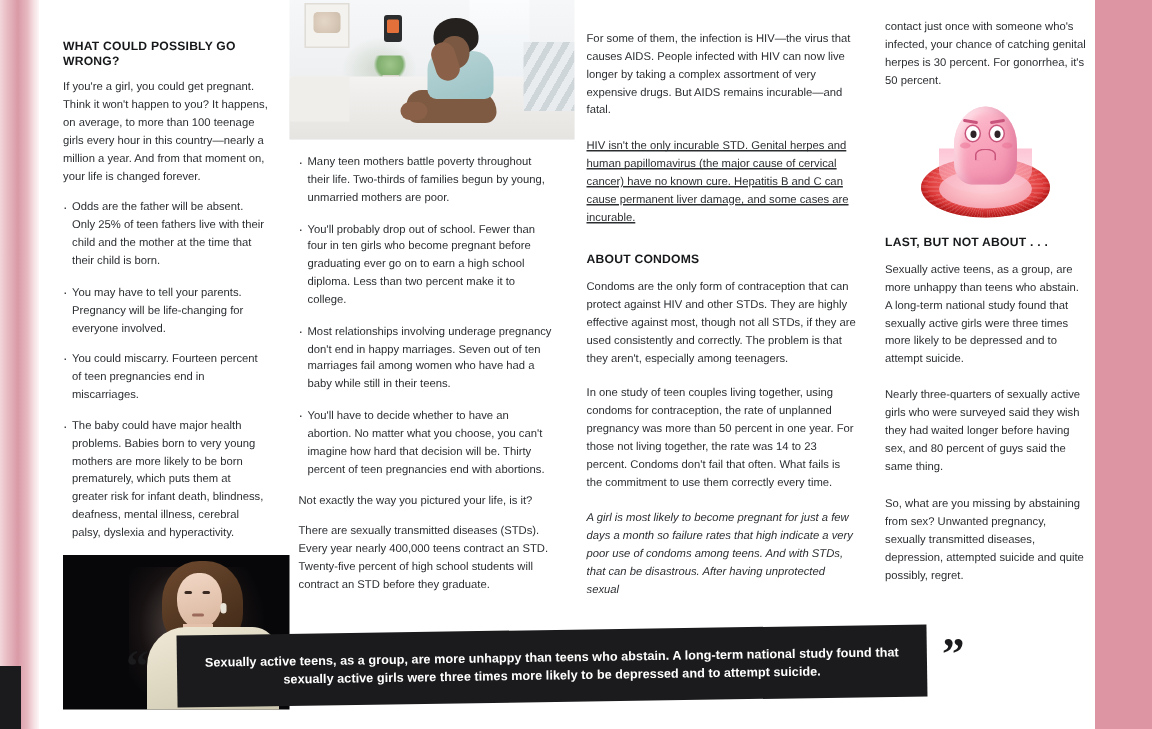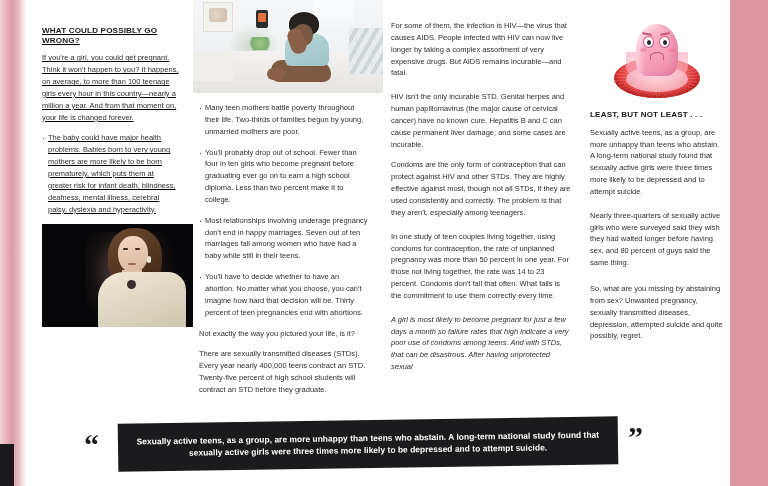--- a/index.html
+++ b/index.html
@@ -30,21 +30,21 @@
     background:#ffffff;
     padding:0;
   }
 
   .cols{
     position:absolute; left:0; top:0; right:0; bottom:0;
     display:flex;
     gap:0;
   }
   .col{ position:relative; }
-  .col.c1{ width:167px; padding:26px 14px 0 16px;text-decoration:underline; }
+  .col.c1{ width:167px; padding:26px 14px 0 16px; }
   .col.c2{ width:190px; padding:0 14px 0 6px; }
   .col.c3{ width:205px; padding:20px 16px 0 8px; }
   .col.c4{ width:138px; padding:12px 2px 0 2px; }
 
   h2.head{
     font-size:8.1px;
     font-weight:bold;
     letter-spacing:.15px;
     color:#16181a;
     margin-bottom:7px;
@@ -295,20 +295,23 @@
 <div class="edge-right-inner"></div>
 <div class="edge-right"></div>
 
 <div class="page">
   <div class="cols">
 
     <div class="col c1">
       <h2 class="head">WHAT COULD POSSIBLY GO WRONG?</h2>
       <p class="body">If you're a girl, you could get pregnant. Think it won't happen to you? It happens, on average, to more than 100 teenage girls every hour in this country—nearly a million a year. And from that moment on, your life is changed forever.</p>
       <ul class="bullets">
+        <li>Odds are the father will be absent. Only 25% of teen fathers live with their child and the mother at the time that their child is born.</li>
+        <li>You may have to tell your parents. Pregnancy will be life-changing for everyone involved.</li>
+        <li>You could miscarry. Fourteen percent of teen pregnancies end in miscarriages.</li>
         <li>The baby could have major health problems. Babies born to very young mothers are more likely to be born prematurely, which puts them at greater risk for infant death, blindness, deafness, mental illness, cerebral palsy, dyslexia and hyperactivity.</li>
       </ul>
 
       <div class="photo photo-mom">
         <div class="pm-glow"></div>
         <div class="pm-hair"></div>
         <div class="pm-face"></div>
         <div class="pm-eye1"></div>
         <div class="pm-eye2"></div>
         <div class="pm-mouth"></div>
@@ -347,48 +350,50 @@
         <li>You'll have to decide whether to have an abortion. No matter what you choose, you can't imagine how hard that decision will be. Thirty percent of teen pregnancies end with abortions.</li>
       </ul>
 
       <p class="body" style="margin-top:6px;">Not exactly the way you pictured your life, is it?</p>
 
       <p class="body">There are sexually transmitted diseases (STDs). Every year nearly 400,000 teens contract an STD. Twenty-five percent of high school students will contract an STD before they graduate.</p>
     </div>
 
     <div class="col c3">
       <p class="body">For some of them, the infection is HIV—the virus that causes AIDS. People infected with HIV can now live longer by taking a complex assortment of very expensive drugs. But AIDS remains incurable—and fatal.</p>
-      <p class="body" style="margin-top:12px;">HIV isn't the only incurable STD. Genital herpes and human papillomavirus (the major cause of cervical cancer) have no known cure. Hepatitis B and C can cause permanent liver damage, and some cases are incurable.</p>
+      <p class="body" style="margin-top:12px;text-decoration:underline;">HIV isn't the only incurable STD. Genital herpes and human papillomavirus (the major cause of cervical cancer) have no known cure. Hepatitis B and C can cause permanent liver damage, and some cases are incurable.</p>
+      <h2 class="head" style="margin-top:18px;">ABOUT CONDOMS</h2>
       <p class="body">Condoms are the only form of contraception that can protect against HIV and other STDs. They are highly effective against most, though not all STDs, if they are used consistently and correctly. The problem is that they aren't, especially among teenagers.</p>
       <p class="body" style="margin-top:12px;">In one study of teen couples living together, using condoms for contraception, the rate of unplanned pregnancy was more than 50 percent in one year. For those not living together, the rate was 14 to 23 percent. Condoms don't fail that often. What fails is the commitment to use them correctly every time.</p>
       <p class="body" style="margin-top:12px;font-style:italic;">A girl is most likely to become pregnant for just a few days a month so failure rates that high indicate a very poor use of condoms among teens. And with STDs, that can be disastrous. After having unprotected sexual</p>
     </div>
 
     <div class="col c4">
+      <p class="body">contact just once with someone who's infected, your chance of catching genital herpes is 30 percent. For gonorrhea, it's 50 percent.</p>
 
       <div class="condom-wrap">
         <div class="condom">
           <div class="cd-ring"></div>
           <div class="cd-ring-tex"></div>
           <div class="cd-ring-in"></div>
           <div class="cd-skirt"></div>
           <div class="cd-body"></div>
           <div class="cd-brow l"></div>
           <div class="cd-brow r"></div>
           <div class="cd-eye l"></div>
           <div class="cd-eye r"></div>
           <div class="cd-pupil l"></div>
           <div class="cd-pupil r"></div>
           <div class="cd-cheek l"></div>
           <div class="cd-cheek r"></div>
           <div class="cd-frown"></div>
         </div>
       </div>
 
-      <h2 class="head">LEAST, BUT NOT LEAST . . .</h2>
+      <h2 class="head">LAST, BUT NOT ABOUT . . .</h2>
       <p class="body">Sexually active teens, as a group, are more unhappy than teens who abstain. A long-term national study found that sexually active girls were three times more likely to be depressed and to attempt suicide.</p>
       <p class="body" style="margin-top:12px;">Nearly three-quarters of sexually active girls who were surveyed said they wish they had waited longer before having sex, and 80 percent of guys said the same thing.</p>
       <p class="body" style="margin-top:14px;">So, what are you missing by abstaining from sex? Unwanted pregnancy, sexually transmitted diseases, depression, attempted suicide and quite possibly, regret.</p>
     </div>
 
   </div>
 </div>
 
 <div class="quote-zone">
   <div class="quote-black-tab"></div>

